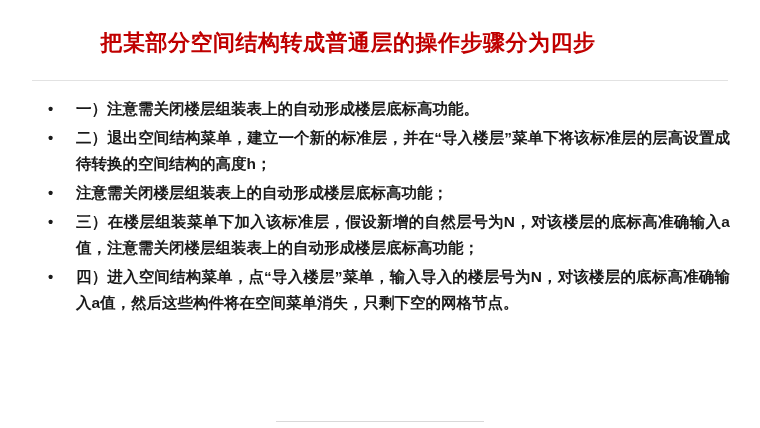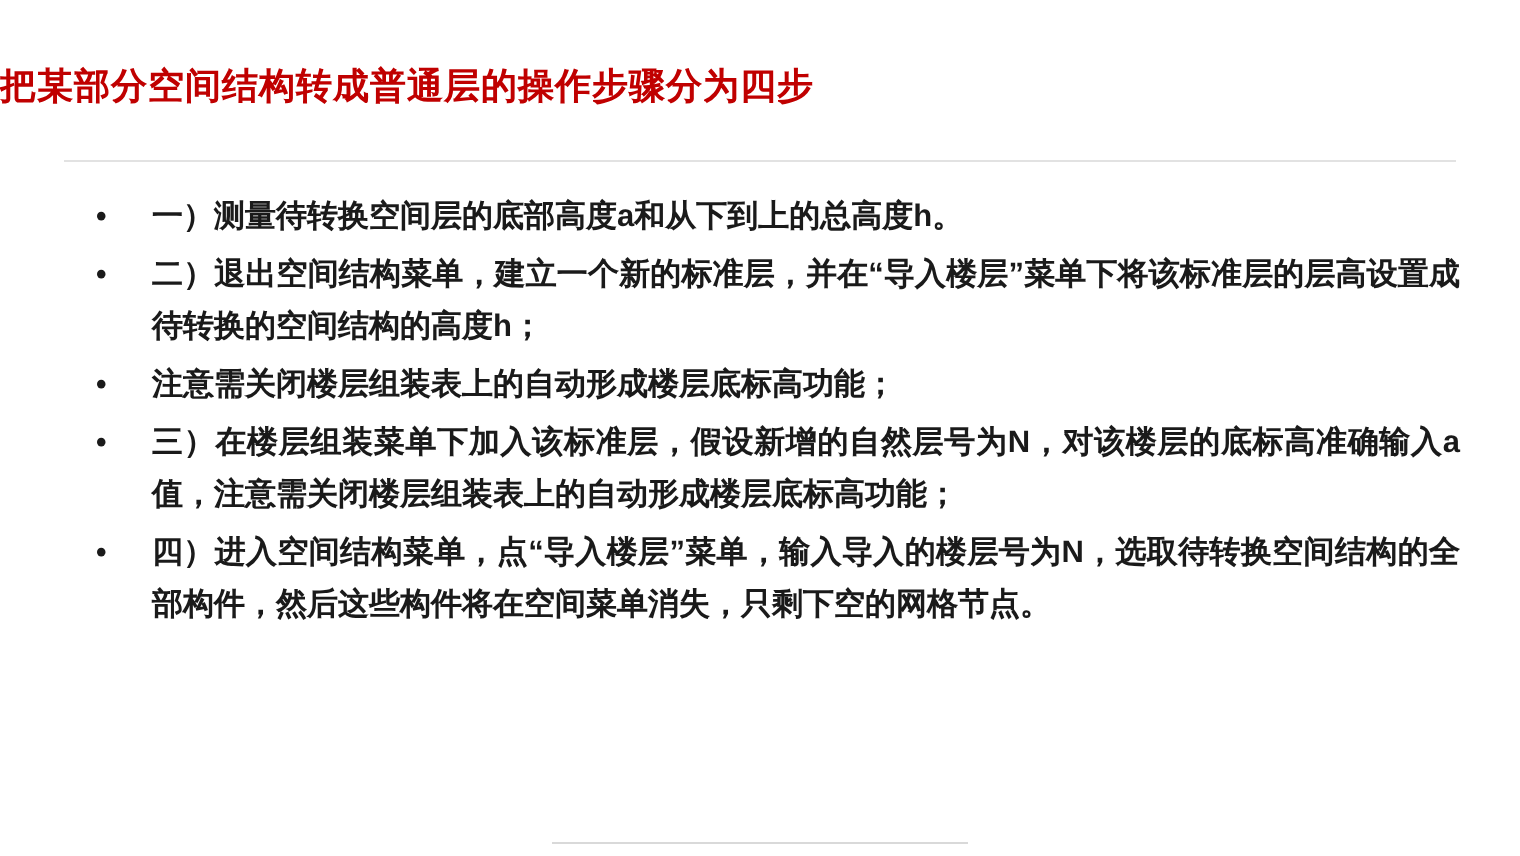--- a/index.html
+++ b/index.html
@@ -18,22 +18,23 @@
     width: 760px;
     height: 428px;
     background: #ffffff;
     box-sizing: border-box;
   }
   .slide-title {
     position: absolute;
     left: 0;
     top: 26px;
     width: 696px;
+    text-align: center;
     color: #c00000;
-    font-size: 18px;
+    font-size: 22px;
     font-weight: bold;
     letter-spacing: 0.5px;
     line-height: 34px;
     font-family: "Liberation Sans", sans-serif;
   }
   .title-rule {
     position: absolute;
     left: 32px;
     top: 80px;
     width: 696px;
@@ -88,35 +89,35 @@
 
 <div class="slide">
 
   <div class="slide-title">把某部分空间结构转成普通层的操作步骤分为四步</div>
 
   <div class="title-rule"></div>
 
   <ul class="body-list">
     <li class="bullet-item">
       <span class="bullet-dot">•</span>
-      <span class="bullet-text">一）测量待转换空间层的底部高度a和从下到上的总高度h。</span>
+      <span class="bullet-text">一）注意需关闭楼层组装表上的自动形成楼层底标高功能。</span>
     </li>
     <li class="bullet-item">
       <span class="bullet-dot">•</span>
       <span class="bullet-text">二）退出空间结构菜单，建立一个新的标准层，并在“导入楼层”菜单下将该标准层的层高设置成待转换的空间结构的高度h；</span>
     </li>
     <li class="bullet-item">
       <span class="bullet-dot">•</span>
       <span class="bullet-text">注意需关闭楼层组装表上的自动形成楼层底标高功能；</span>
     </li>
     <li class="bullet-item">
       <span class="bullet-dot">•</span>
       <span class="bullet-text">三）在楼层组装菜单下加入该标准层，假设新增的自然层号为N，对该楼层的底标高准确输入a值，注意需关闭楼层组装表上的自动形成楼层底标高功能；</span>
     </li>
     <li class="bullet-item">
       <span class="bullet-dot">•</span>
-      <span class="bullet-text">四）进入空间结构菜单，点“导入楼层”菜单，输入导入的楼层号为N，选取待转换空间结构的全部构件，然后这些构件将在空间菜单消失，只剩下空的网格节点。</span>
+      <span class="bullet-text">四）进入空间结构菜单，点“导入楼层”菜单，输入导入的楼层号为N，对该楼层的底标高准确输入a值，然后这些构件将在空间菜单消失，只剩下空的网格节点。</span>
     </li>
   </ul>
 
   <div class="footer-rule"></div>
 
 </div>
 
 </body></html>

